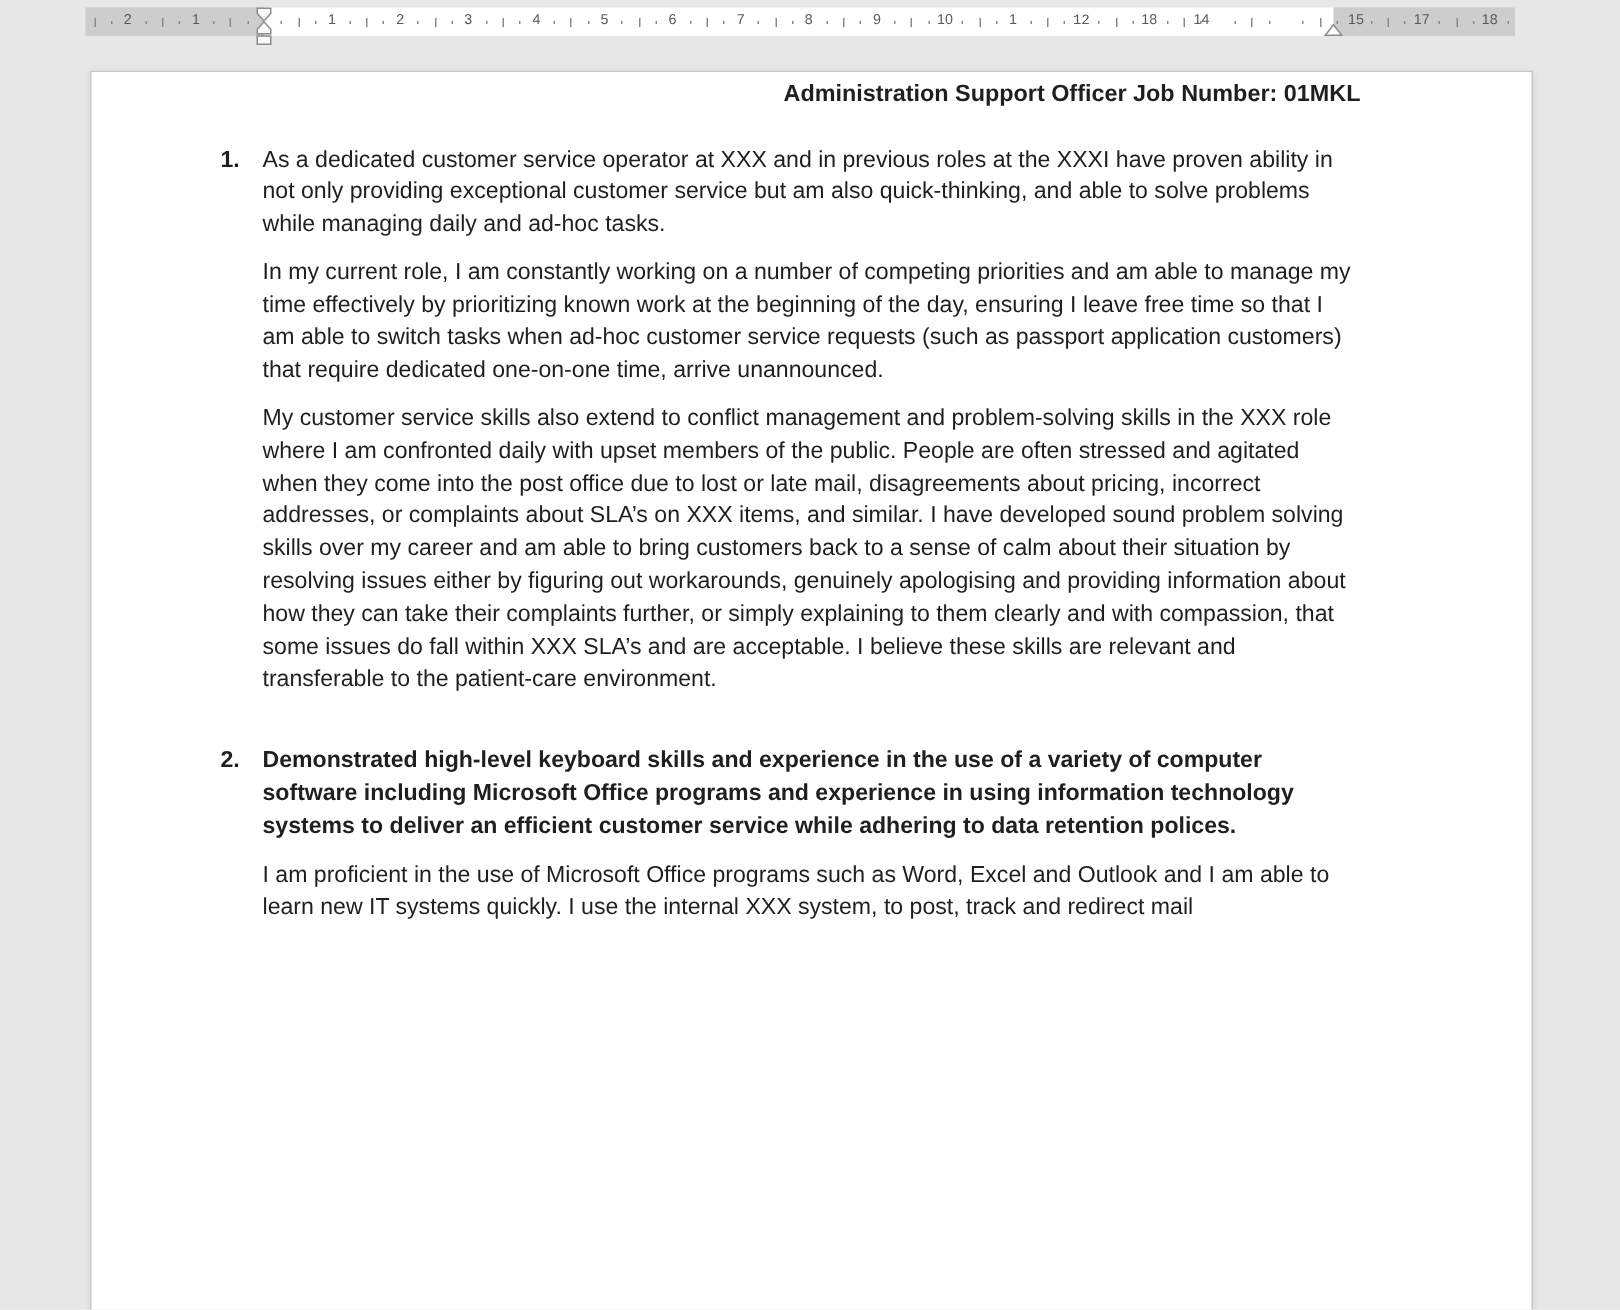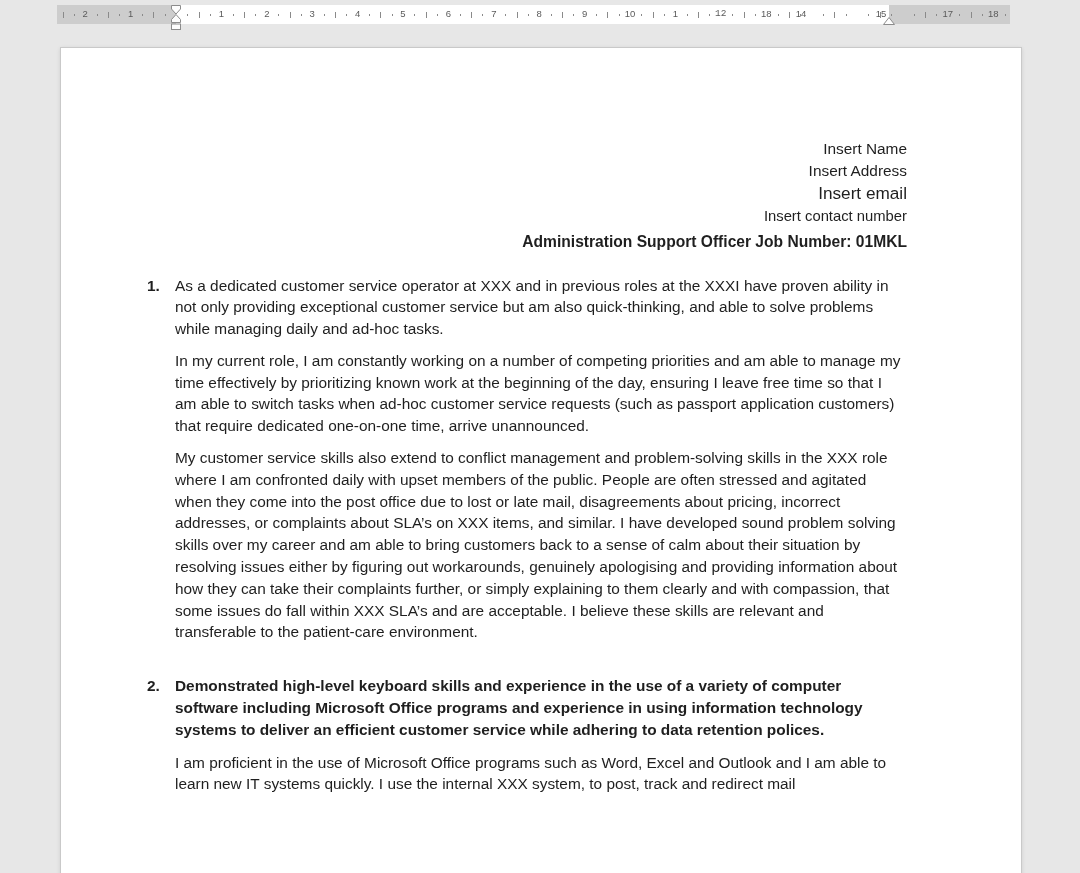--- a/index.html
+++ b/index.html
@@ -108,21 +108,21 @@
       <div class="num" style="left: 346px;">5</div>
       <div class="num" style="left: 391.4px;">6</div>
       <div class="num" style="left: 436.8px;">7</div>
       <div class="num" style="left: 482.2px;">8</div>
       <div class="num" style="left: 527.6px;">9</div>
       <div class="num" style="left: 573px;">10</div>
       <div class="num" style="left: 618.4px;">1</div>
       <div class="num" style="left: 663.8px; font-family: Liberation Mono, monospace;">12</div>
       <div class="num" style="left: 709.2px;">18</div>
       <div class="num" style="left: 744px;">14</div>
-      <div class="num" style="left: 824px;">15</div>
+      <div class="num" style="left: 847px;">15</div>
       <div class="num" style="left: 890.8px;">17</div>
       <div class="num" style="left: 936.2px;">18</div>
       <div class="tick-mid" style="left: 5.5px;"></div>
       <div class="tick-dot" style="left: 16.85px;"></div>
       <div class="tick-dot" style="left: 39.55px;"></div>
       <div class="tick-mid" style="left: 50.9px;"></div>
       <div class="tick-dot" style="left: 62.25px;"></div>
       <div class="tick-dot" style="left: 84.95px;"></div>
       <div class="tick-mid" style="left: 96.3px;"></div>
       <div class="tick-dot" style="left: 107.65px;"></div>
@@ -179,26 +179,20 @@
       <div class="tick-dot" style="left: 879.45px;"></div>
       <div class="tick-dot" style="left: 902.15px;"></div>
       <div class="tick-mid" style="left: 913.5px;"></div>
       <div class="tick-dot" style="left: 924.85px;"></div>
       <div class="tick-dot" style="left: 947.55px;"></div>
     </div>
 
   <div class="page">
     <div class="content">
 
-      <div class="contact-block">
-        <div class="contact-line">Insert Name</div>
-        <div class="contact-line">Insert Address</div>
-        <div class="contact-line contact-email">Insert email</div>
-        <div class="contact-line contact-number">Insert contact number</div>
-      </div>
 
       <div class="doc-title">
         <div>Administration Support Officer Job Number: 01MKL</div>
       </div>
 
       <div class="section">
         <div class="section-heading">
           <span class="section-number">1.</span>
         </div>
         <div class="para first-para">As a dedicated customer service operator at XXX and in previous roles at the XXXI have proven ability in not only providing exceptional customer service but am also quick-thinking, and able to solve problems while managing daily and ad-hoc tasks.</div>

